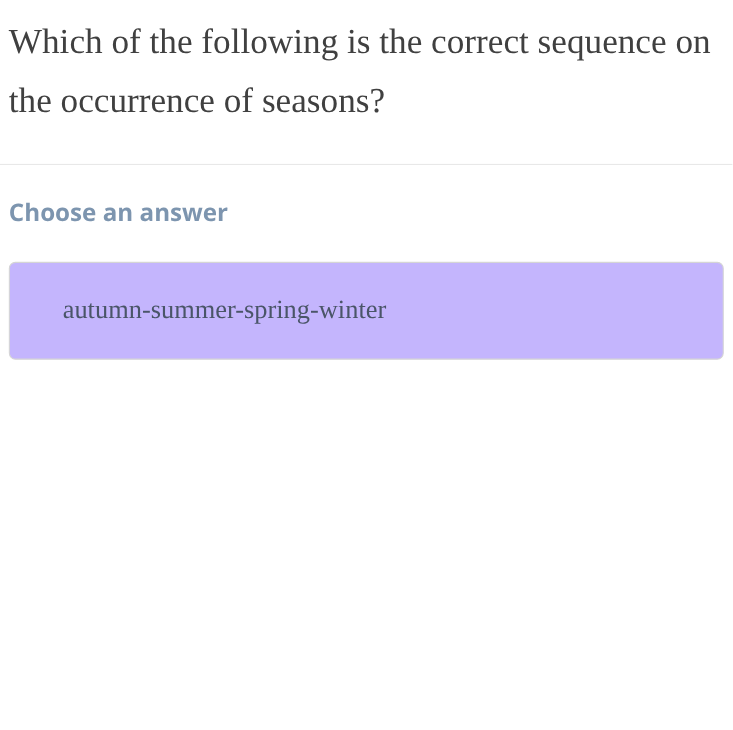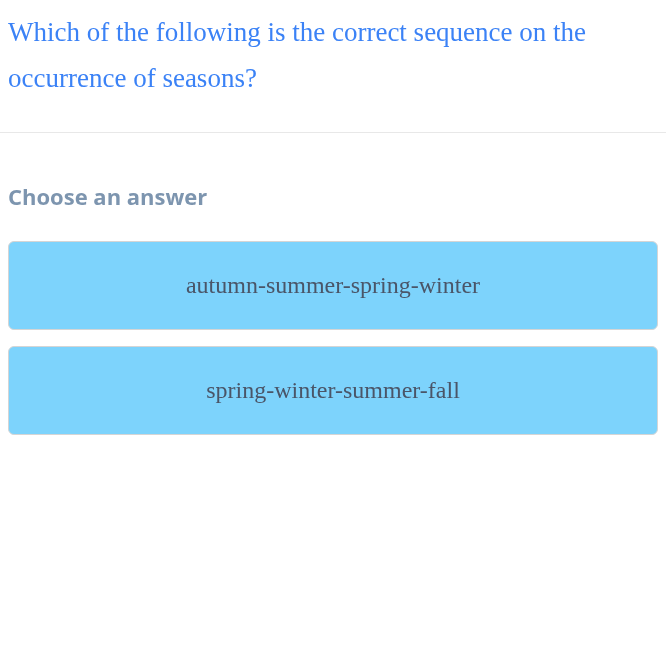--- a/index.html
+++ b/index.html
@@ -11,49 +11,47 @@
       font-family: Georgia, 'Times New Roman', serif;
       background: #ffffff;
       width: 666px;
       height: 664px;
       padding: 0;
     }
     .question-section {
       padding: 10px 8px 30px 8px;
     }
     .question-text {
-      font-size: 27px;
+      font-size: 32px;
       line-height: 1.7;
-      color: #3b82f6;
+      color: #404040;
       font-weight: 400;
     }
     .divider {
       border: none;
       border-top: 1px solid #e8e8e8;
       margin: 0;
     }
     .answer-section {
       padding: 28px 8px 10px 8px;
     }
     .choose-label {
       font-family: -apple-system, BlinkMacSystemFont, 'Segoe UI', 'Open Sans', sans-serif;
       font-size: 22px;
       font-weight: 700;
       color: #7d95af;
       margin-bottom: 30px;
-      margin-top: 20px;
     }
     .option {
       border: 1px solid #d5d5d5;
       border-radius: 6px;
-      padding: 30px 16px;
+      padding: 30px 48px;
       margin-bottom: 16px;
       cursor: pointer;
-      background: #7dd3fc;
-      text-align: center;
+      background: #c4b5fd;
     }
     .option-text {
       font-size: 24px;
       color: #4a5568;
       font-weight: 400;
     }
   </style>
 </head>
 <body>
 
@@ -63,18 +61,15 @@
 
 <hr class="divider">
 
 <div class="answer-section">
   <div class="choose-label">Choose an answer</div>
 
   <div class="option">
     <span class="option-text">autumn-summer-spring-winter</span>
   </div>
 
-  <div class="option">
-    <span class="option-text">spring-winter-summer-fall</span>
-  </div>
 
 
 </div>
 
 </body></html>

